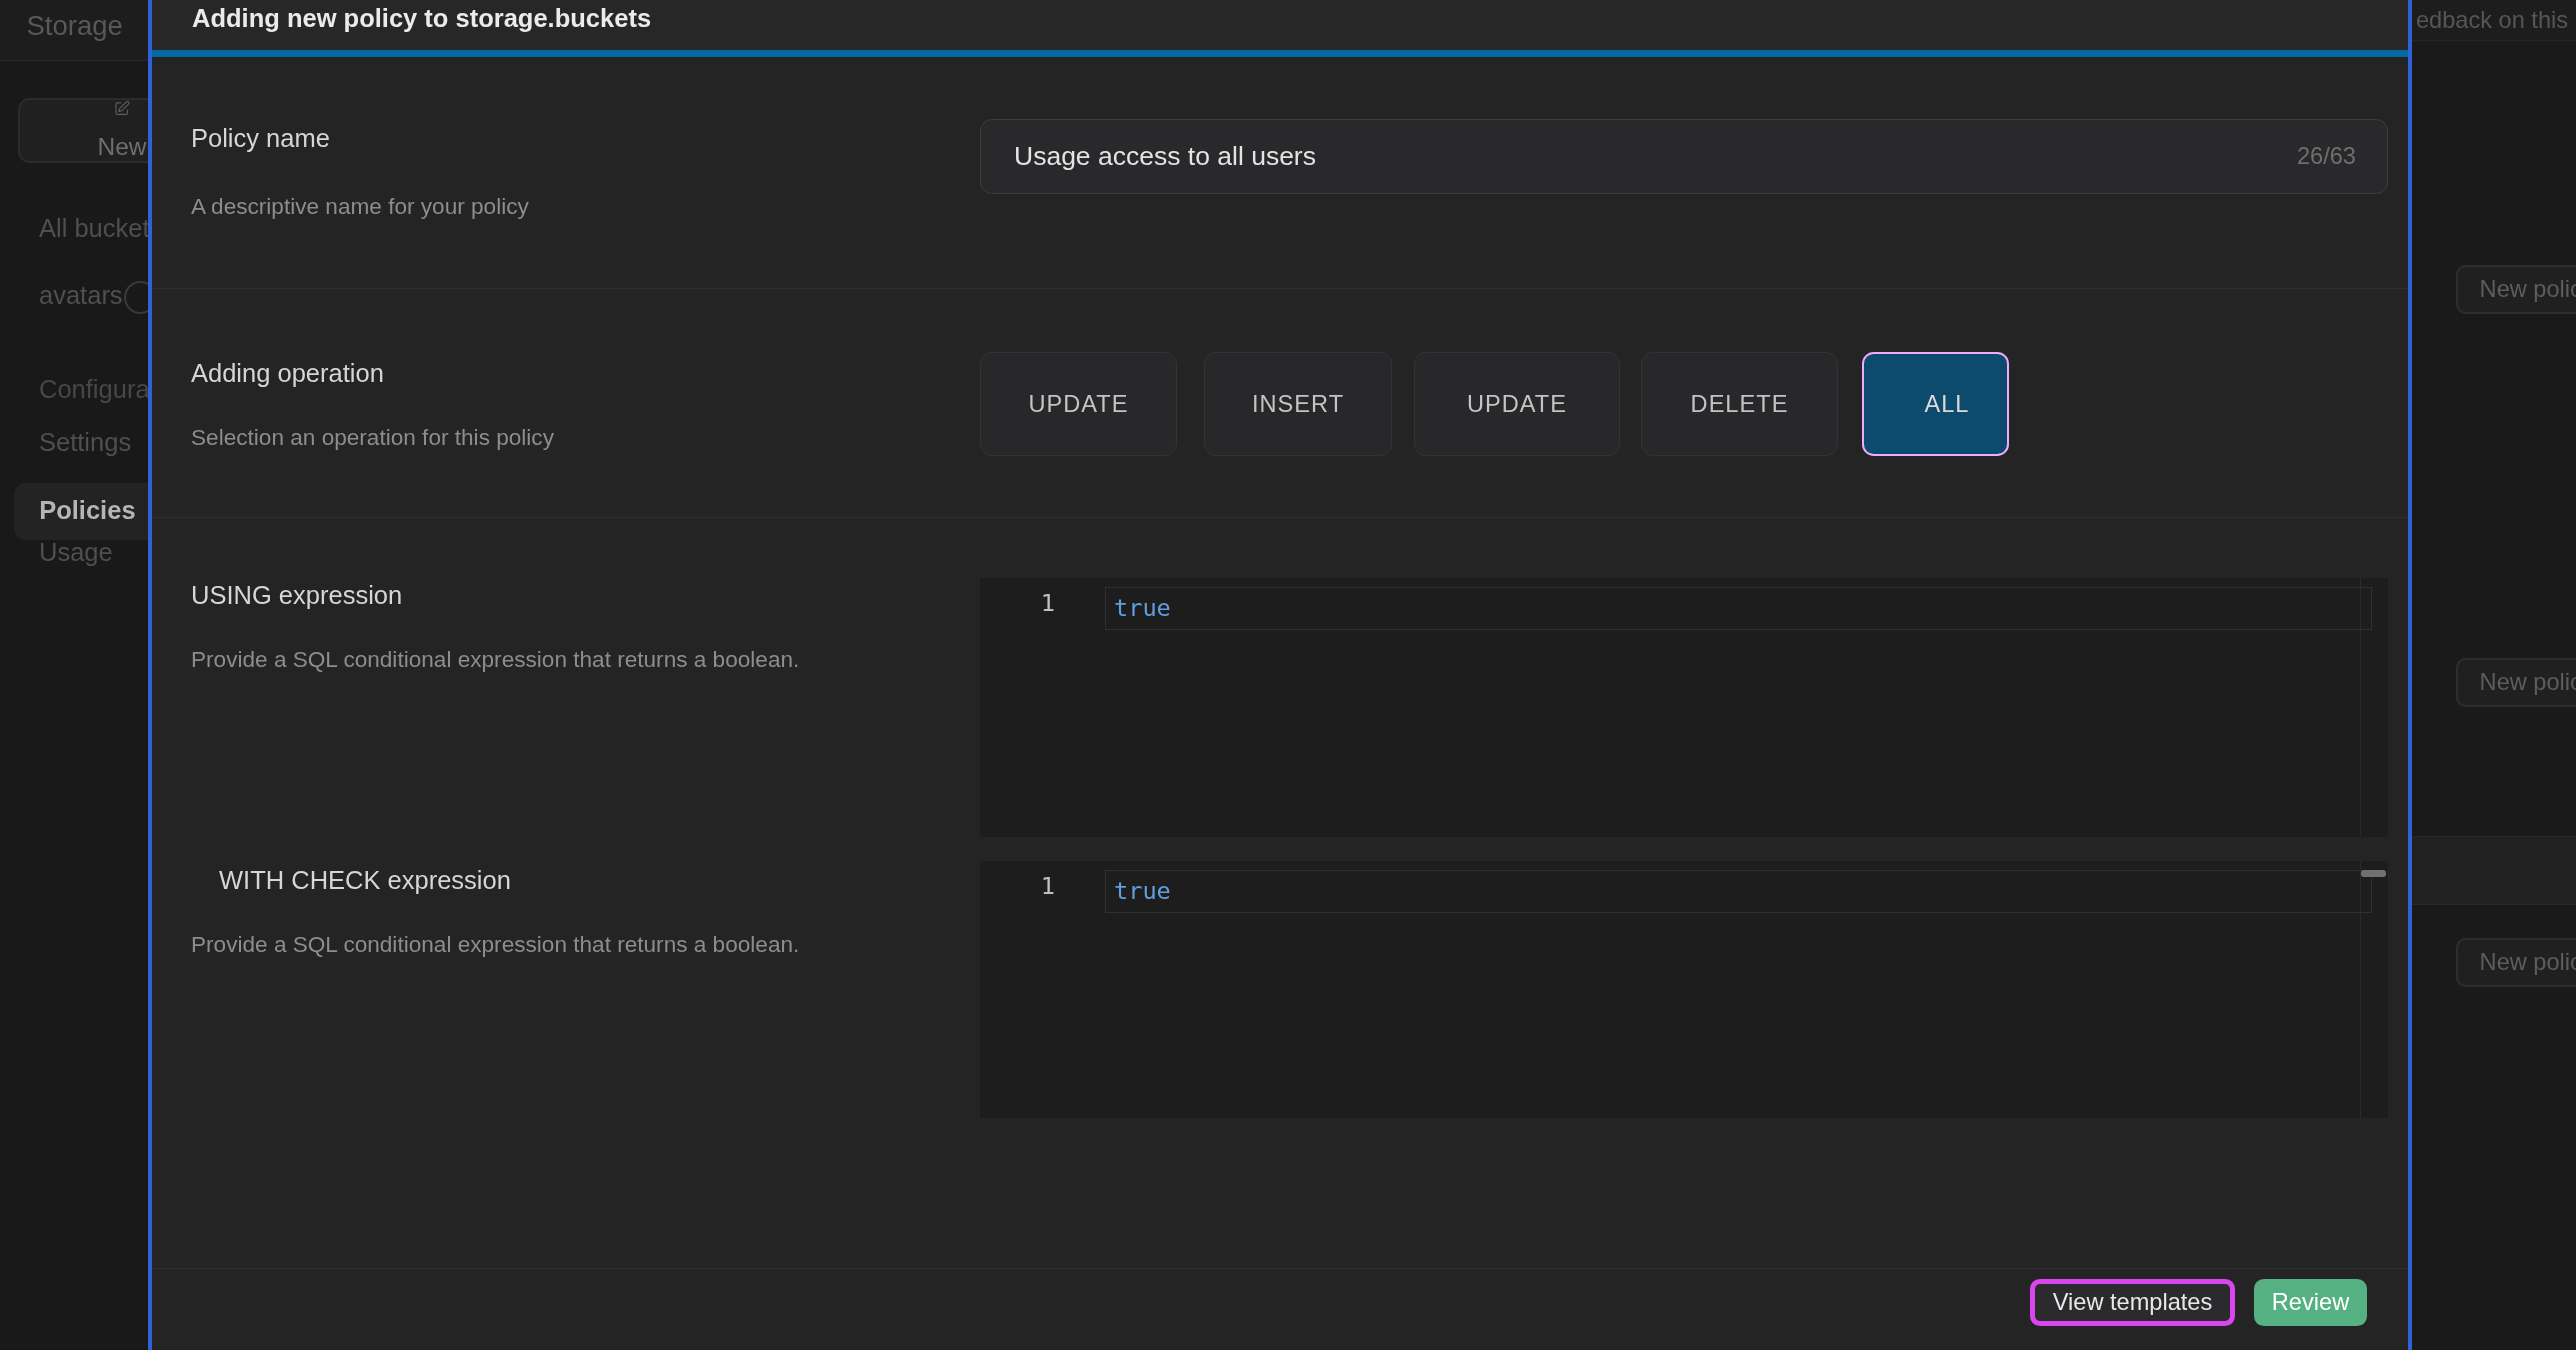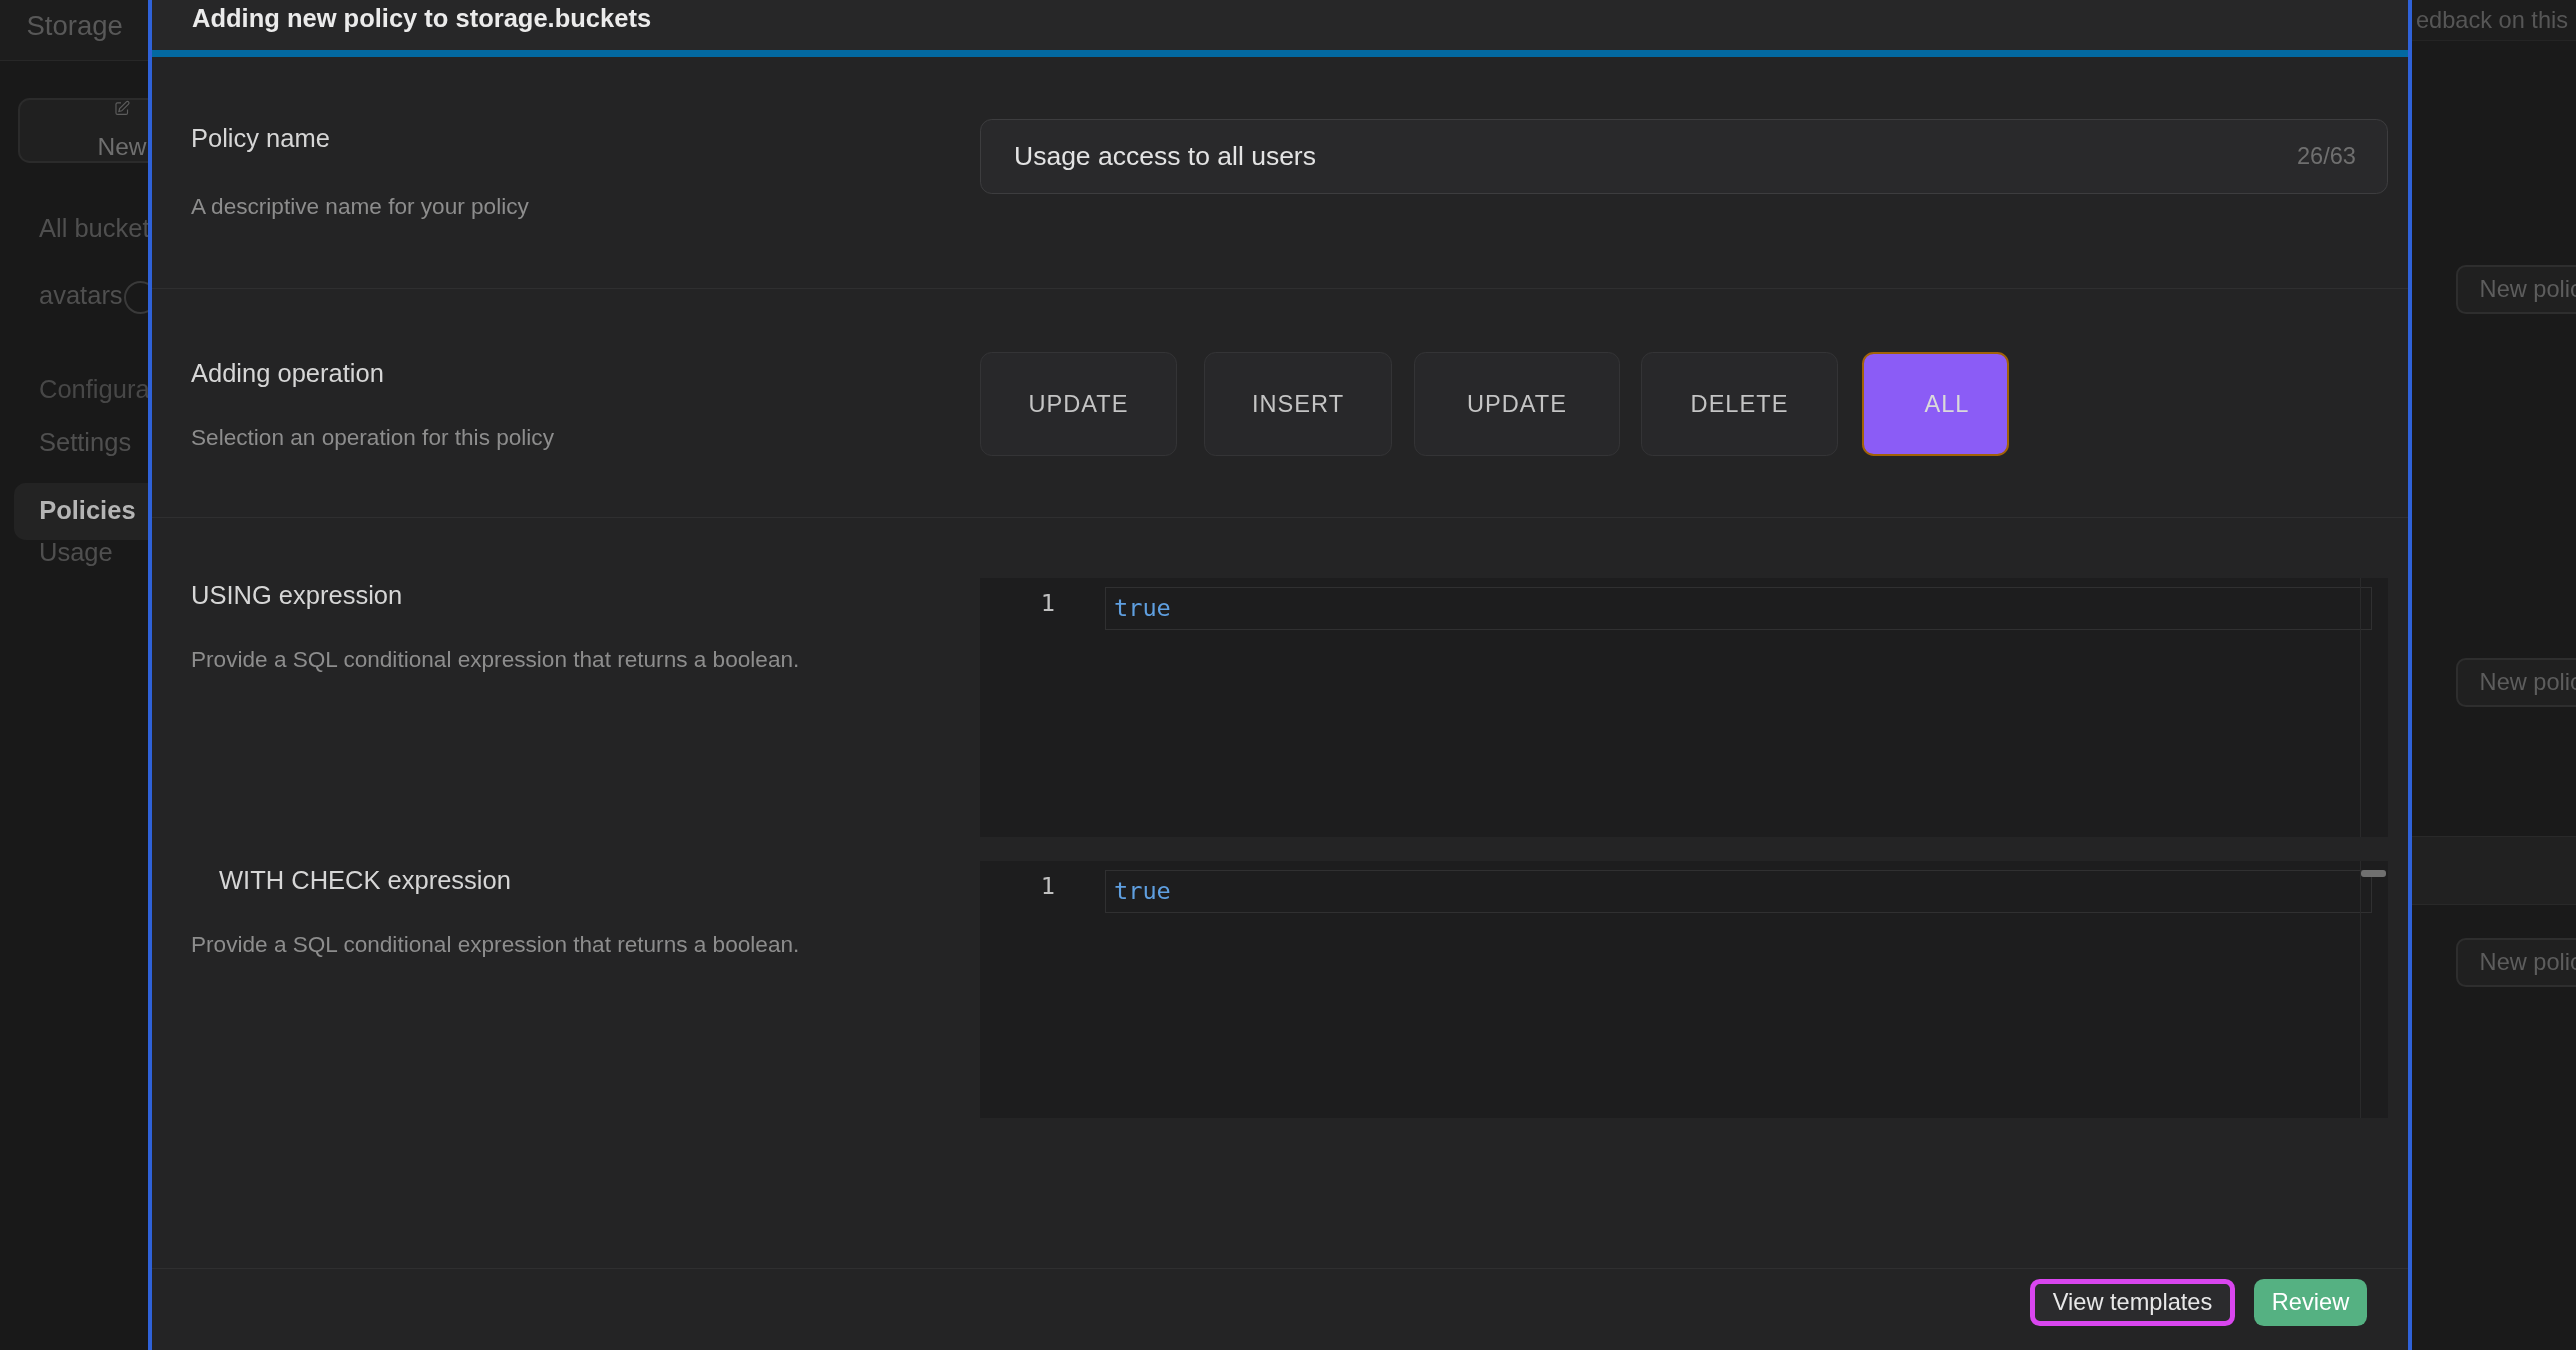--- a/index.html
+++ b/index.html
@@ -104,21 +104,21 @@
 
   
   .op-row { position:absolute; left:828px; top:352px; width:1408px; height:104px; }
   .op-btn {
     position:absolute; top:0; height:104px;
     background:#28282a; border:1px solid #343436; border-radius:11.8px;
     display:flex; align-items:center; justify-content:center;
     font-size:23.6px; letter-spacing:1px; color:#c4c4c4;
   }
   .op-btn.selected {
-    border:2px solid #a16207; background:#8b5cf6; color:#dadada;padding-left:23px;
+    border:2px solid #f0abfc; background:#0c4a6e; color:#dadada;padding-left:23px;
   }
 
   
   .editor {
     position:absolute; left:828px; width:1408px;
     background:#1d1d1e; overflow:hidden;
   }
   .ed-num {
     position:absolute; left:0; top:10.8px; width:75px; text-align:right;
     font-family:"DejaVu Sans Mono", monospace; font-size:23.6px; color:#c0c0c0;

